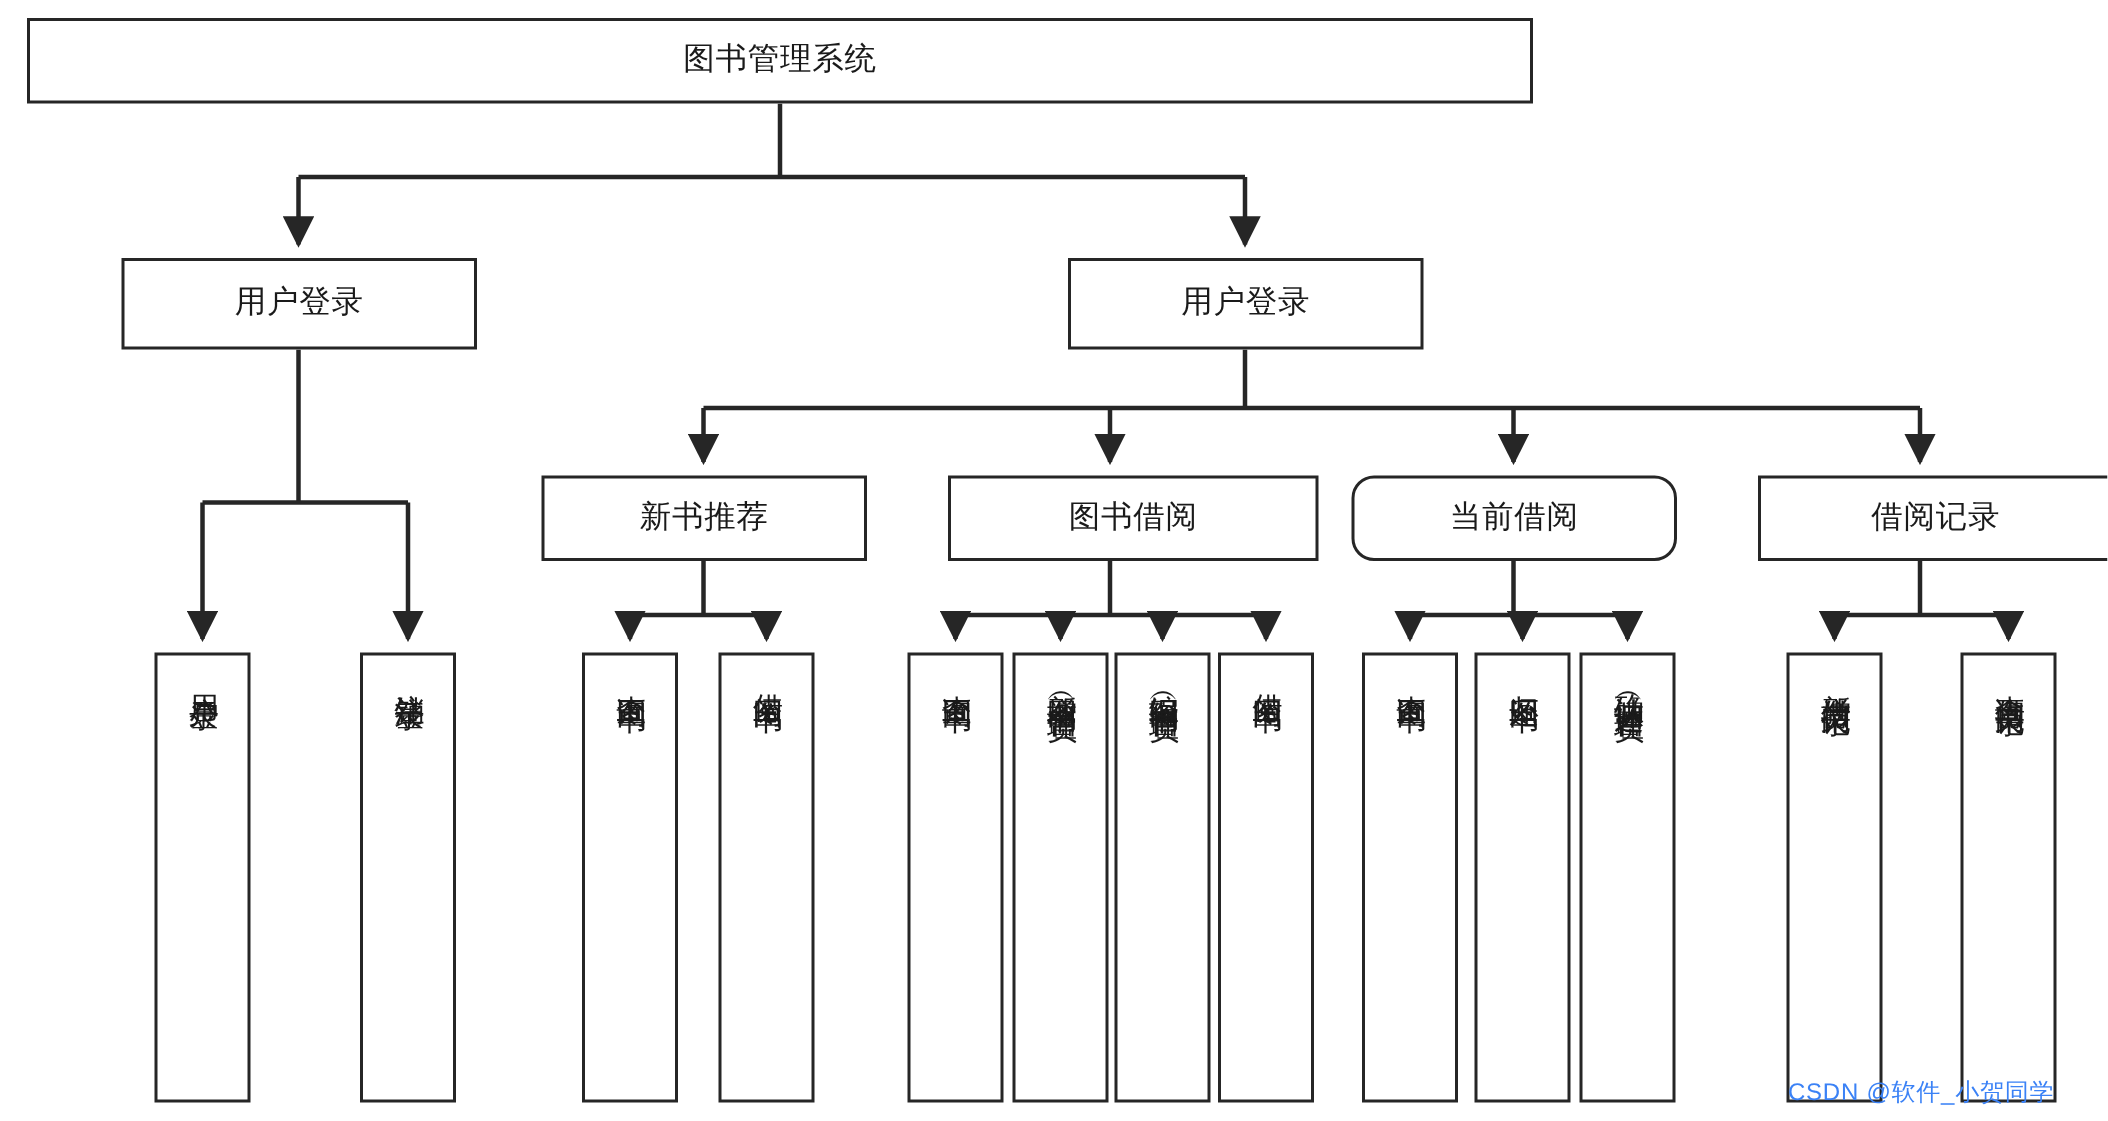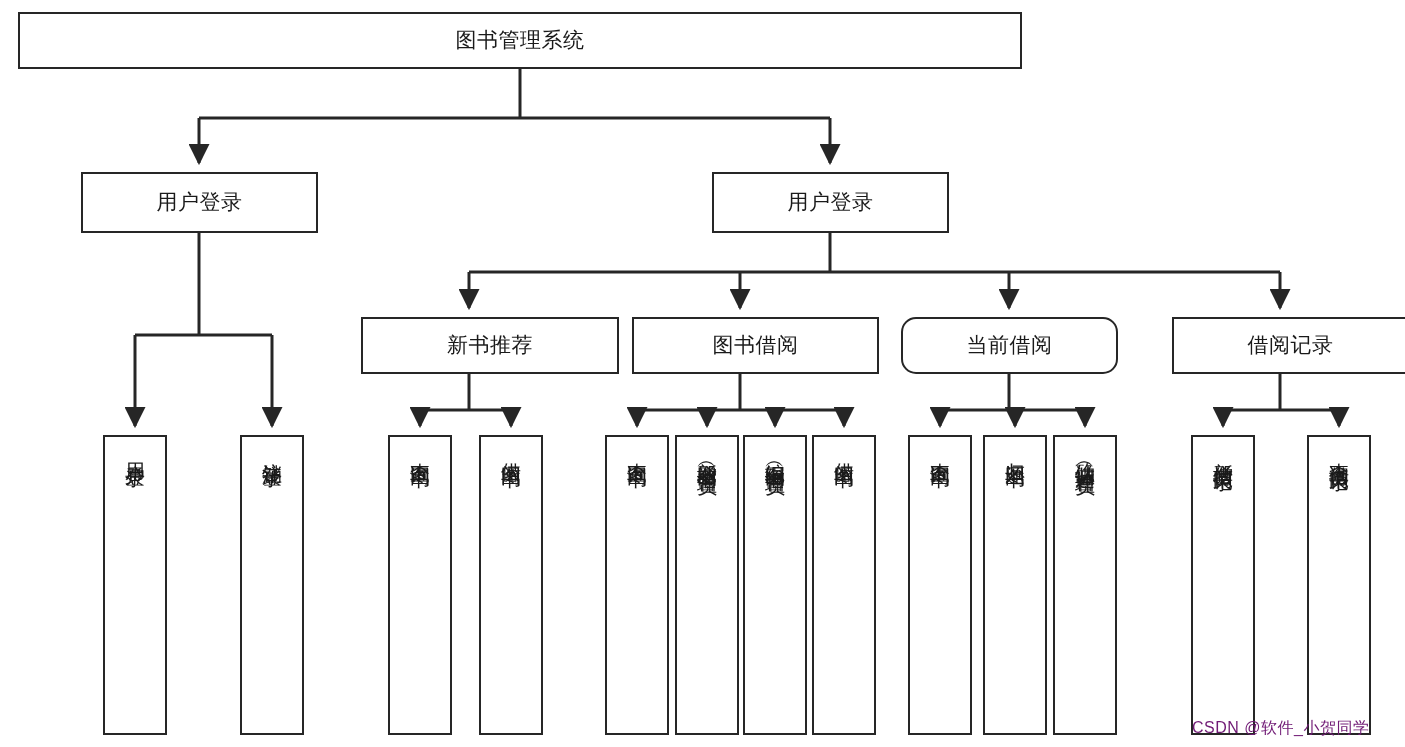--- a/index.html
+++ b/index.html
@@ -60,21 +60,21 @@
     display: flex;
     align-items: flex-start;
     justify-content: flex-start;
   }
   .node.vertical.centered .label {
     align-items: center;
   }
   .watermark {
     position: absolute;
     font-size: 16px;
-    color: #701a75;
+    color: #3b82f6;
     white-space: nowrap;
     letter-spacing: 0.5px;
   }
 </style>
 </head>
 <body>
 
 <div id="diagram-root">
 
   <svg class="edges" viewBox="0 0 1405 747" xmlns="http://www.w3.org/2000/svg">
@@ -131,21 +131,21 @@
     <span class="label">图书管理系统</span>
   </div>
 
   <div class="node horizontal" id="node-user-login" style="left: 81px; top: 172px; width: 237px; height: 61px;">
     <span class="label">用户登录</span>
   </div>
   <div class="node horizontal" id="node-book-manage" style="left: 712px; top: 172px; width: 237px; height: 61px;">
     <span class="label">用户登录</span>
   </div>
 
-  <div class="node horizontal" id="node-new-book-rec" style="left: 361px; top: 317px; width: 258px; height: 57px;">
+  <div class="node horizontal" id="node-new-book-rec" style="left: 361px; top: 317px; width: 217px; height: 57px;">
     <span class="label">新书推荐</span>
   </div>
   <div class="node horizontal" id="node-book-borrow" style="left: 632px; top: 317px; width: 247px; height: 57px;">
     <span class="label">图书借阅</span>
   </div>
   <div class="node horizontal" id="node-current-borrow" style="left: 901px; top: 317px; width: 217px; height: 57px; border-radius: 15px;">
     <span class="label">当前借阅</span>
   </div>
   <div class="node horizontal" id="node-borrow-record" style="left: 1172px; top: 317px; width: 237px; height: 57px;">
     <span class="label">借阅记录</span>

